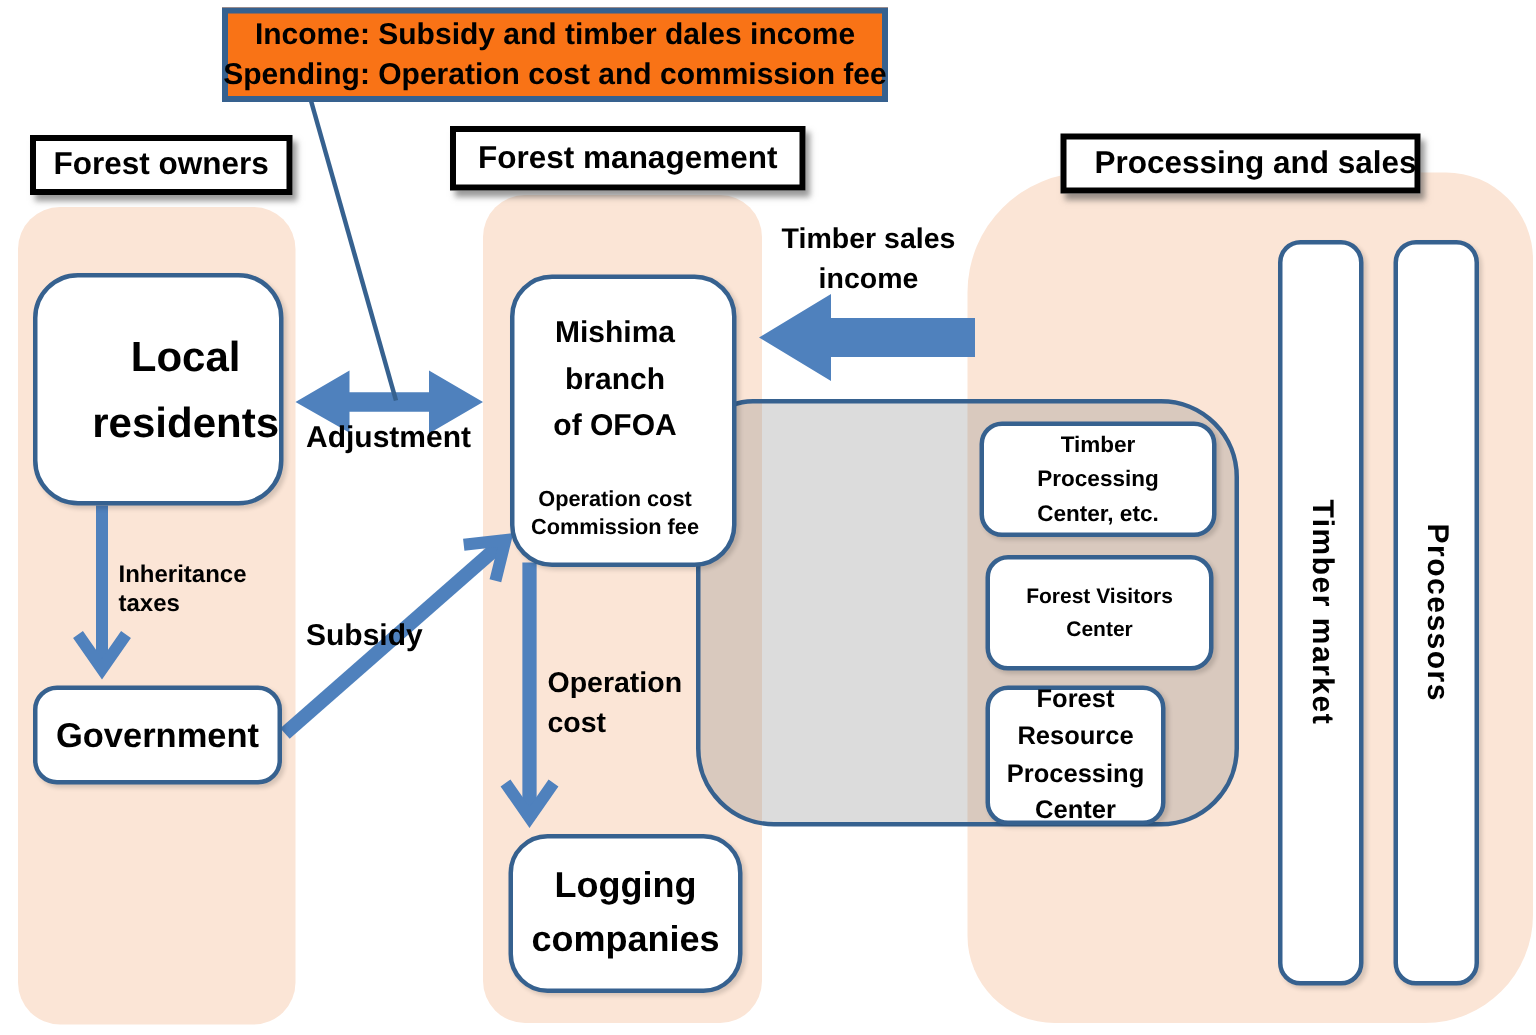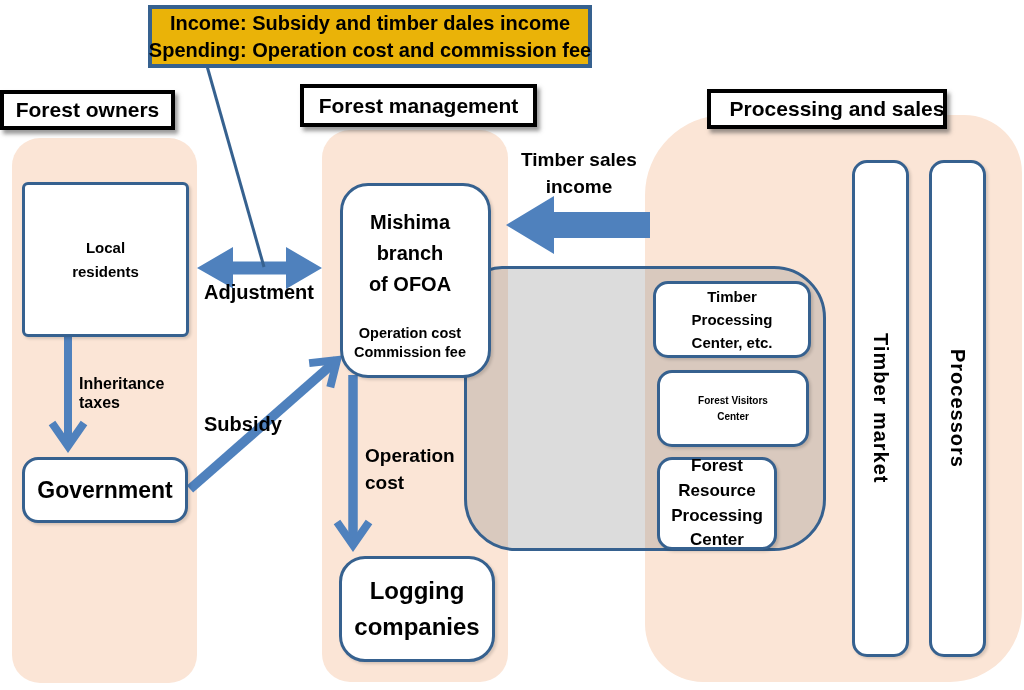--- a/index.html
+++ b/index.html
@@ -28,47 +28,47 @@
   #arrow-layer{position:absolute;left:0;top:0;z-index:3;}
   .afill{fill:var(--arrow);}
   .astroke{stroke:var(--arrow);fill:none;}
   .cline{stroke:var(--border);fill:none;}
   
   .node{
     position:absolute;background:#fff;border:3px solid var(--border);box-sizing:border-box;
     display:flex;align-items:center;justify-content:center;text-align:center;
     font-weight:bold;z-index:4;box-shadow:2px 2px 3px rgba(0,0,0,0.15);
   }
-  #local-residents{left:22px;top:182px;width:167px;height:155px;border-radius:6px;font-size:15px;line-height:1.55;}
+  #local-residents{left:22px;top:182px;width:167px;height:155px;border-radius:30px;font-size:28px;line-height:1.55;justify-content:flex-end;}
   #government{left:22px;top:457px;width:166px;height:66px;border-radius:16px;font-size:23px;}
   #mishima{left:340px;top:183px;width:151px;height:195px;border-radius:28px;
     flex-direction:column;justify-content:space-between;padding:21px 15px 13px 4px;}
   #mishima .title{font-size:20px;line-height:1.55;}
   #mishima .sub{font-size:14.5px;line-height:1.32;}
   #logging{left:339px;top:556px;width:156px;height:106px;border-radius:26px;font-size:24px;line-height:1.5;}
   #box-tp{left:653px;top:281px;width:158px;height:77px;border-radius:15px;font-size:15px;line-height:1.55;}
-  #box-fv{left:657px;top:370px;width:152px;height:77px;border-radius:15px;font-size:10px;line-height:1.55;}
+  #box-fv{left:657px;top:370px;width:152px;height:77px;border-radius:15px;font-size:14px;line-height:1.55;}
   #box-fr{left:657px;top:457px;width:120px;height:93px;border-radius:15px;font-size:17px;line-height:1.45;}
   .tallbox{width:57px;height:497px;top:160px;border-radius:15px;font-size:20px;letter-spacing:1px;}
   .tallbox .vtext{writing-mode:vertical-rl;}
   #timber-market{left:852px;}
   #processors{left:929px;}
   
   .hdr{
     position:absolute;background:#fff;border:4px solid #000;box-sizing:border-box;z-index:5;
     display:flex;align-items:center;justify-content:center;font-weight:bold;font-size:21px;
     box-shadow:3px 4px 4px rgba(70,70,70,0.55);white-space:nowrap;
   }
-  #hdr-owners{left:0;top:90px;width:175px;height:40px;}
+  #hdr-owners{left:20px;top:90px;width:175px;height:40px;}
   #hdr-mgmt{left:300px;top:84px;width:237px;height:43px;}
   #hdr-proc{left:707px;top:89px;width:240px;height:40px;padding-left:20px;}
   
   #callout{
     position:absolute;left:148px;top:5px;width:444px;height:63px;z-index:6;
-    background:#eab308;border:4px solid var(--border);box-sizing:border-box;
+    background:#f97316;border:4px solid var(--border);box-sizing:border-box;
     display:flex;flex-direction:column;align-items:center;justify-content:center;
     font-weight:bold;font-size:20px;line-height:1.32;text-align:center;white-space:nowrap;
   }
   
   .flowlabel{position:absolute;font-weight:bold;z-index:5;}
   #lbl-adjustment{left:193px;top:281px;width:132px;text-align:center;font-size:20px;}
   #lbl-inheritance{left:79px;top:374px;font-size:16px;line-height:1.2;text-align:left;}
   #lbl-subsidy{left:204px;top:373px;font-size:20px;margin-top:40px;}
   #lbl-opcost{left:365px;top:443px;font-size:19px;line-height:1.4;text-align:left;}
   #lbl-tsi{left:505px;top:147px;width:148px;text-align:center;font-size:19px;line-height:1.4;}

